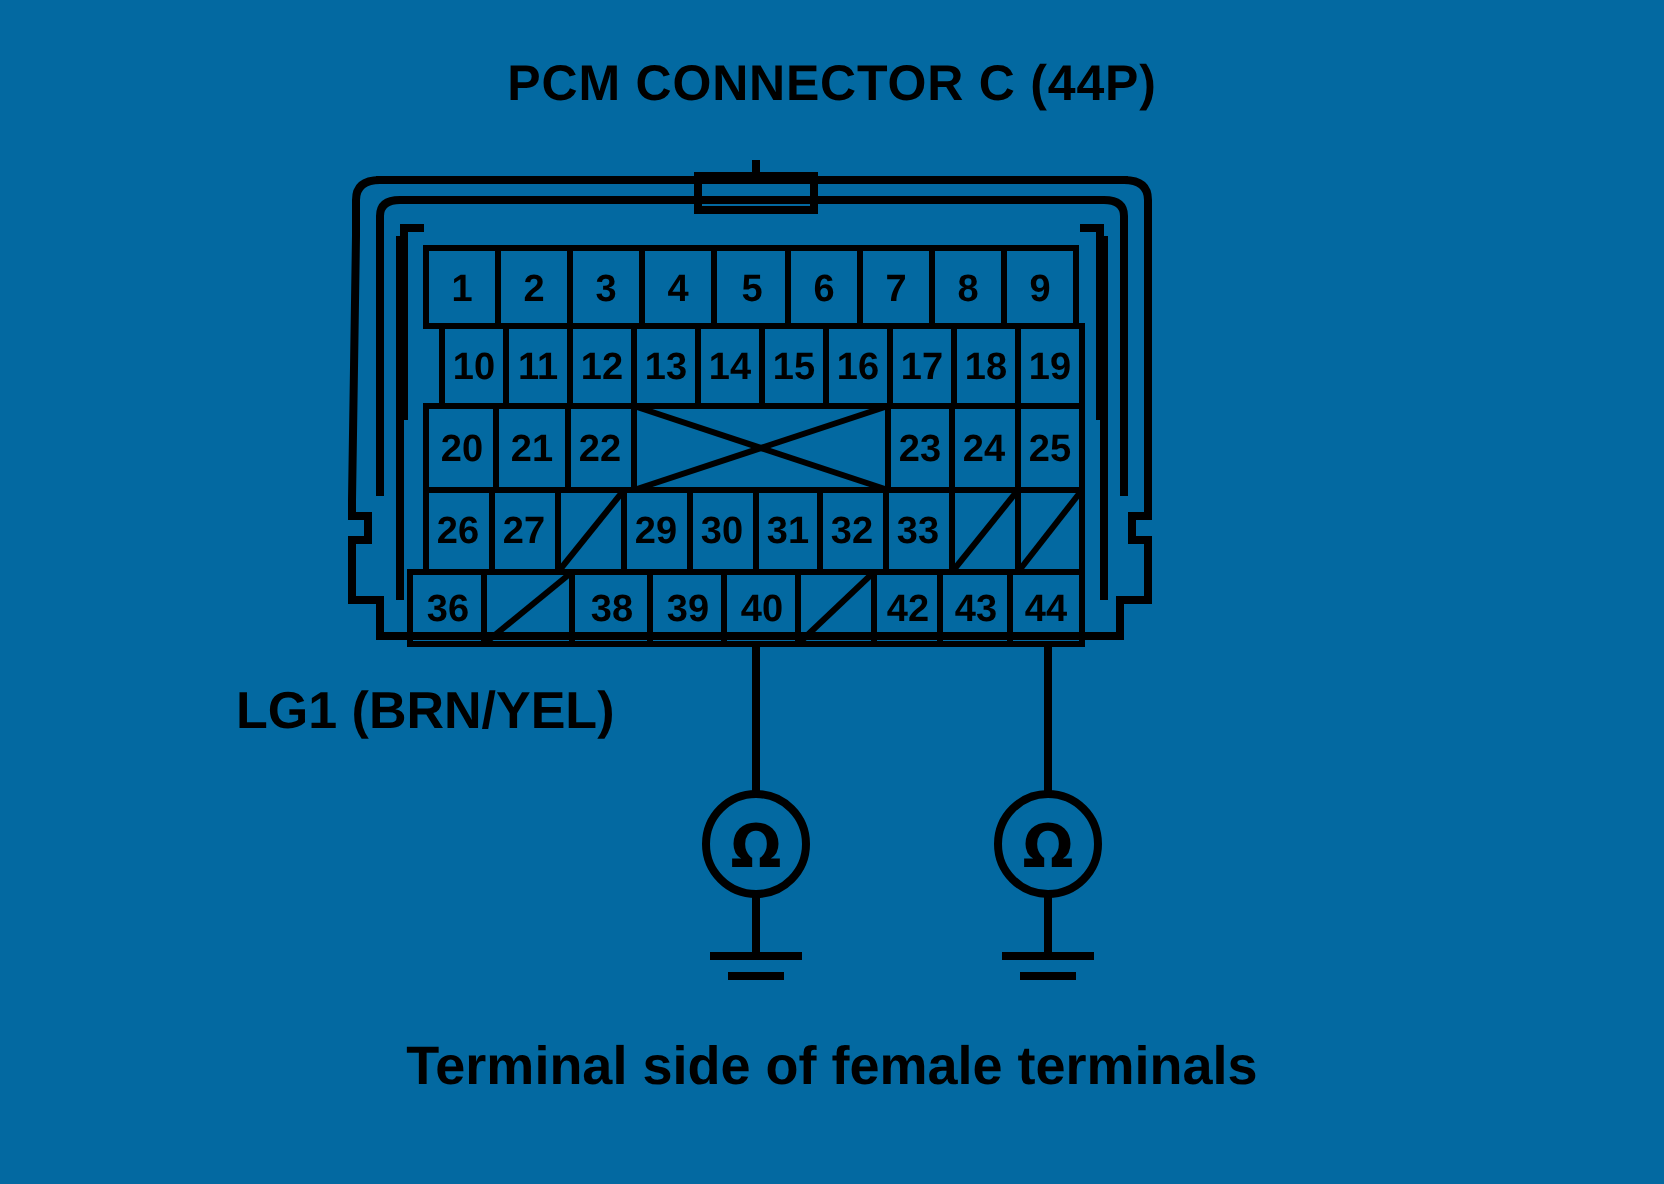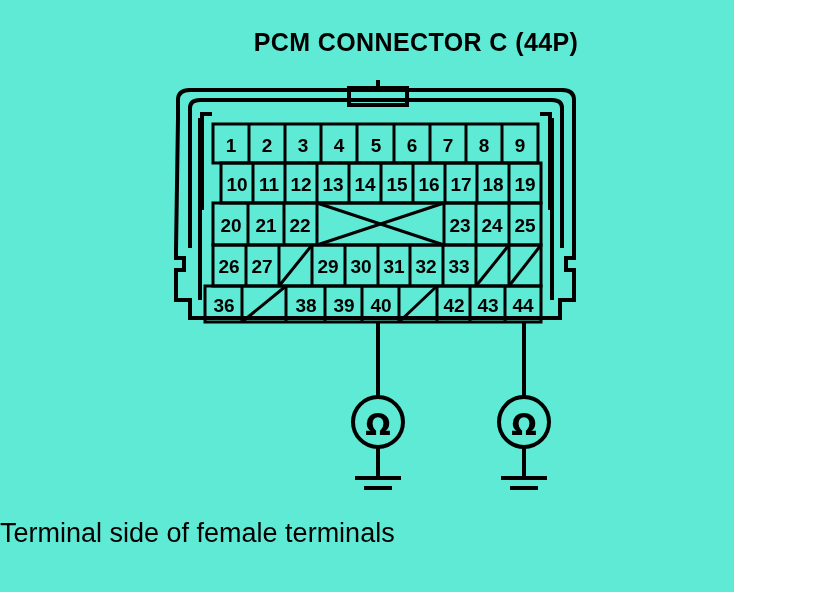--- a/index.html
+++ b/index.html
@@ -2,45 +2,45 @@
 <html><head>
 <meta charset="utf-8">
 <style>
   html, body {
     margin: 0;
     padding: 0;
     background: #ffffff;
   }
   #page {
     position: relative;
-    width: 734px;
+    width: 832px;
     height: 592px;
-    background: #5eead4;
+    background: #0369a1;
     font-family: "Liberation Sans", sans-serif;
     overflow: hidden;
   }
   #title {
     position: absolute;
     left: 0;
     top: 28px;
     width: 832px;
     text-align: center;
     font-size: 25px;
     font-weight: bold;
     color: #000000;
     letter-spacing: 0.4px;
   }
   #caption {
     position: absolute;
     left: 0;
     top: 518px;
     width: 832px;
-    text-align: left;
+    text-align: center;
     font-size: 27px;
-    font-weight: normal;
+    font-weight: bold;
     color: #000000;
   }
   .wire-label {
     position: absolute;
     font-size: 26px;
     font-weight: bold;
     color: #000000;
     white-space: nowrap;
   }
   #lg1-label { left: 118px; top: 340px; }
@@ -224,15 +224,16 @@
     <g fill="none" stroke="#000000" stroke-width="4">
       <line x1="524" y1="322" x2="524" y2="398"></line>
       <circle cx="524" cy="422" r="25"></circle>
       <line x1="524" y1="447" x2="524" y2="478"></line>
       <line x1="501" y1="478" x2="547" y2="478"></line>
       <line x1="510" y1="488" x2="538" y2="488"></line>
       <text x="524" y="424" font-family="'DejaVu Sans', sans-serif" font-size="30" font-weight="bold" fill="#000000" stroke="none" text-anchor="middle" dominant-baseline="central">Ω</text>
     </g>
   </svg>
 
+  <div class="wire-label" id="lg1-label">LG1 (BRN/YEL)</div>
 
   <div id="caption">Terminal side of female terminals</div>
 </div>
 
 </body></html>

